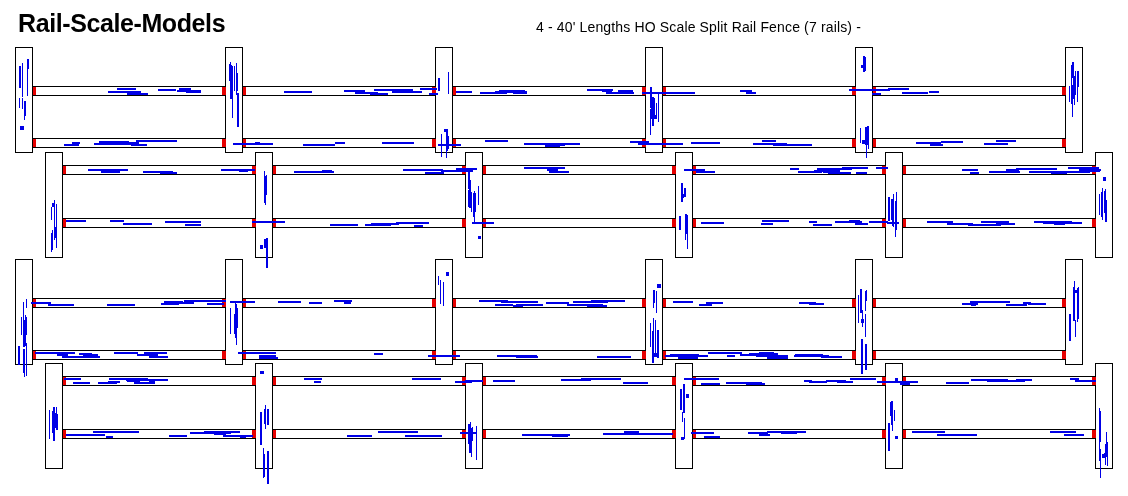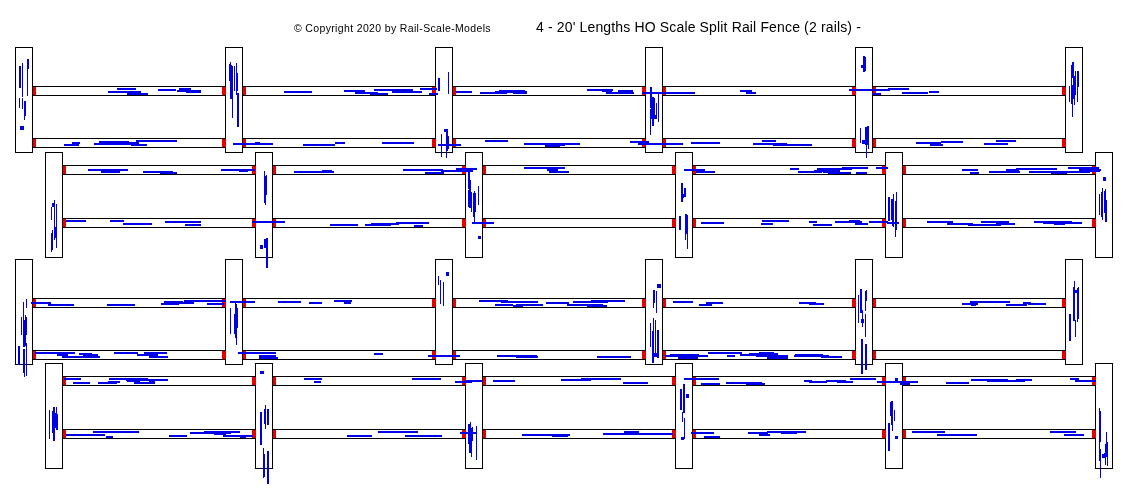--- a/index.html
+++ b/index.html
@@ -54,22 +54,22 @@
   }
   
   .g{position:absolute;background:#0000e6;z-index:5;pointer-events:none;}
   .gv{width:1.4px;}
   .gh{height:1.6px;}
 </style>
 </head>
 <body>
 
 <div id="header">
-  <div class="hdr-copy">© Copyright 2020 by Rail-Scale-Models</div>
-  <div class="hdr-desc">4 - 20' Lengths HO Scale Split Rail Fence (2 rails) -</div>
+  <div class="hdr-brand">Rail-Scale-Models</div>
+  <div class="hdr-desc">4 - 40' Lengths HO Scale Split Rail Fence (7 rails) -</div>
 </div>
 
 <div id="fence-area">
     <div class="fence-row">
       <div class="rail" style="left: 24px; top: 46px; width: 1050px; height: 10px;"></div>
       <div class="g gh" style="left: 929px; top: 51px; width: 10.2px; background: rgb(0, 0, 230);"></div>
       <div class="g gh" style="left: 391.7px; top: 51px; width: 30.7px; background: rgb(0, 0, 230);"></div>
       <div class="g gh" style="left: 513.1px; top: 52px; width: 14.2px; background: rgb(0, 0, 230);"></div>
       <div class="g gh" style="left: 739.7px; top: 50px; width: 12.3px; background: rgb(0, 0, 230);"></div>
       <div class="g gh" style="left: 746.4px; top: 52px; width: 9.5px; background: rgb(0, 0, 230);"></div>

